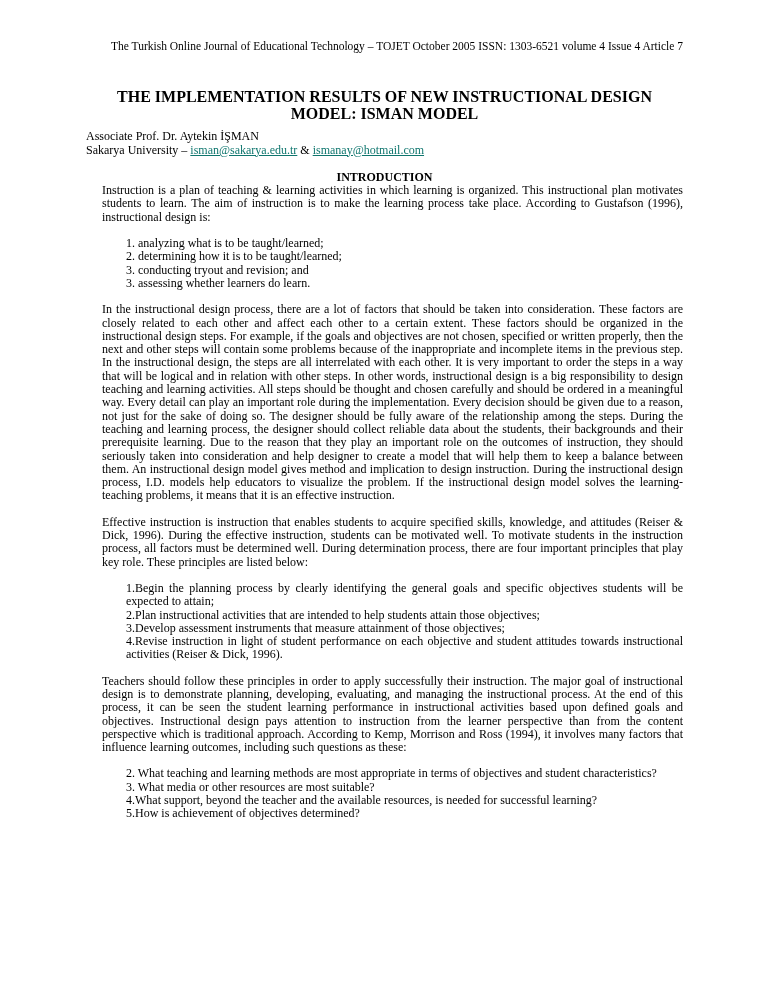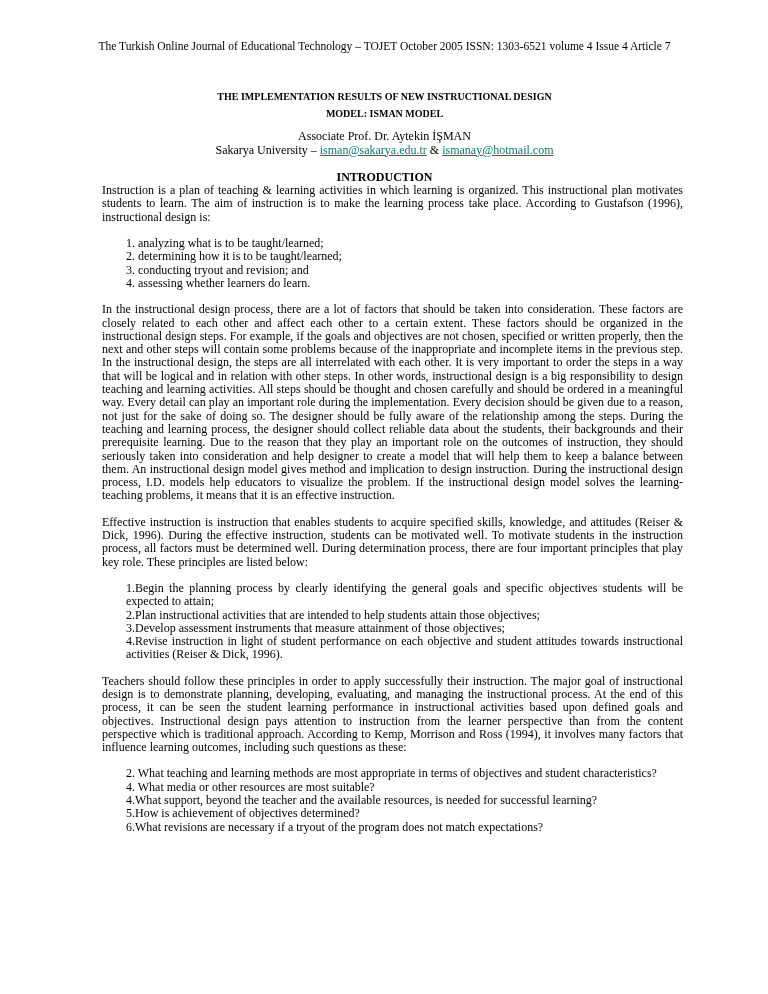--- a/index.html
+++ b/index.html
@@ -14,34 +14,34 @@
   }
   .content {
     position: absolute;
     left: 86px;
     top: 40px;
     width: 597px;
     font-size: 12px;
     line-height: 13.3px;
   }
   .journal-header {
-    text-align: center;
+    text-align: right;
     font-size: 11.5px;
     margin-bottom: 35px;
     white-space: nowrap;
   }
   .title {
-    font-size: 10px;
+    font-size: 16px;
     font-weight: bold;
     text-align: center;
     line-height: 17px;
     margin: 0 0 8px 0;
   }
   .authors {
-    text-align: center;
+    text-align: left;
     margin-bottom: 14px;
   }
   .authors a.email {
     color: #0f766e;
     text-decoration: underline;
     cursor: pointer;
   }
   .section-heading {
     font-weight: bold;
     text-align: center;
@@ -77,38 +77,37 @@
     </div>
 
     <div class="section-heading">INTRODUCTION</div>
 
     <p class="body-para">Instruction is a plan of teaching &amp; learning activities in which learning is organized.  This instructional plan motivates students to learn.  The aim of instruction is to make the learning process take place.  According to Gustafson (1996), instructional design is:</p>
 
     <div class="list">
       <div class="li">1. analyzing what is to be taught/learned;</div>
       <div class="li">2. determining how it is to be taught/learned;</div>
       <div class="li">3. conducting tryout and revision; and</div>
-      <div class="li">4. assessing whether learners do learn.</div>
+      <div class="li">3. assessing whether learners do learn.</div>
     </div>
 
     <p class="body-para">In the instructional design process, there are a lot of factors that should be taken into consideration.  These factors are closely related to each other and affect each other to a certain extent.  These factors should be organized in the instructional design steps.  For example, if the goals and objectives are not chosen, specified or written properly, then the next and other steps will contain some problems because of the inappropriate and incomplete items in the previous step.  In the instructional design, the steps are all interrelated with each other.  It is very important to order the steps in a way that will be logical and in relation with other steps.  In other words, instructional design is a big responsibility to design teaching and learning activities.  All steps should be thought and chosen carefully and should be ordered in a meaningful way.  Every detail can play an important role during the implementation.  Every decision should be given due to a reason, not just for the sake of doing so.  The designer should be fully aware of the relationship among the steps.  During the teaching and learning process, the designer should collect reliable data about the students, their backgrounds and their prerequisite learning.  Due to the reason that they play an important role on the outcomes of instruction, they should seriously taken into consideration and help designer to create a model that will help them to keep a balance between them.  An instructional design model gives method and implication to design instruction.  During the instructional design process, I.D. models help educators to visualize the problem.  If the instructional design model solves the learning-teaching problems, it means that it is an effective instruction.</p>
 
     <p class="body-para">Effective instruction is instruction that enables students to acquire specified skills, knowledge, and attitudes (Reiser &amp; Dick, 1996).  During the effective instruction, students can be motivated well.  To motivate students in the instruction process, all factors must be determined well.  During determination process, there are four important principles that play key role.  These principles are listed below:</p>
 
     <div class="list">
       <div class="li">1.Begin the planning process by clearly identifying the general goals and specific objectives students will be expected to attain;</div>
       <div class="li">2.Plan instructional activities that are intended to help students attain those objectives;</div>
       <div class="li">3.Develop assessment instruments that measure attainment of those objectives;</div>
       <div class="li">4.Revise instruction in light of student performance on each objective and student attitudes towards instructional activities (Reiser &amp; Dick, 1996).</div>
     </div>
 
     <p class="body-para">Teachers should follow these principles in order to apply successfully their instruction.  The major goal of instructional design is to demonstrate planning, developing, evaluating, and managing the instructional process.  At the end of this process, it can be seen the student learning performance in instructional activities based upon defined goals and objectives.  Instructional design pays attention to instruction from the learner perspective than from the content perspective which is traditional approach.  According to Kemp, Morrison and Ross (1994), it involves many factors that influence learning outcomes, including such questions as these:</p>
 
     <div class="list">
       <div class="li">2. What teaching and learning methods are most appropriate in terms of objectives and student characteristics?</div>
-      <div class="li">4. What media or other resources are most suitable?</div>
+      <div class="li">3. What media or other resources are most suitable?</div>
       <div class="li">4.What support, beyond the teacher and the available resources, is needed for successful learning?</div>
       <div class="li">5.How is achievement of objectives determined?</div>
-      <div class="li">6.What revisions are necessary if a tryout of the program does not match expectations?</div>
     </div>
 
   </div>
 </div>
 
 </body></html>

